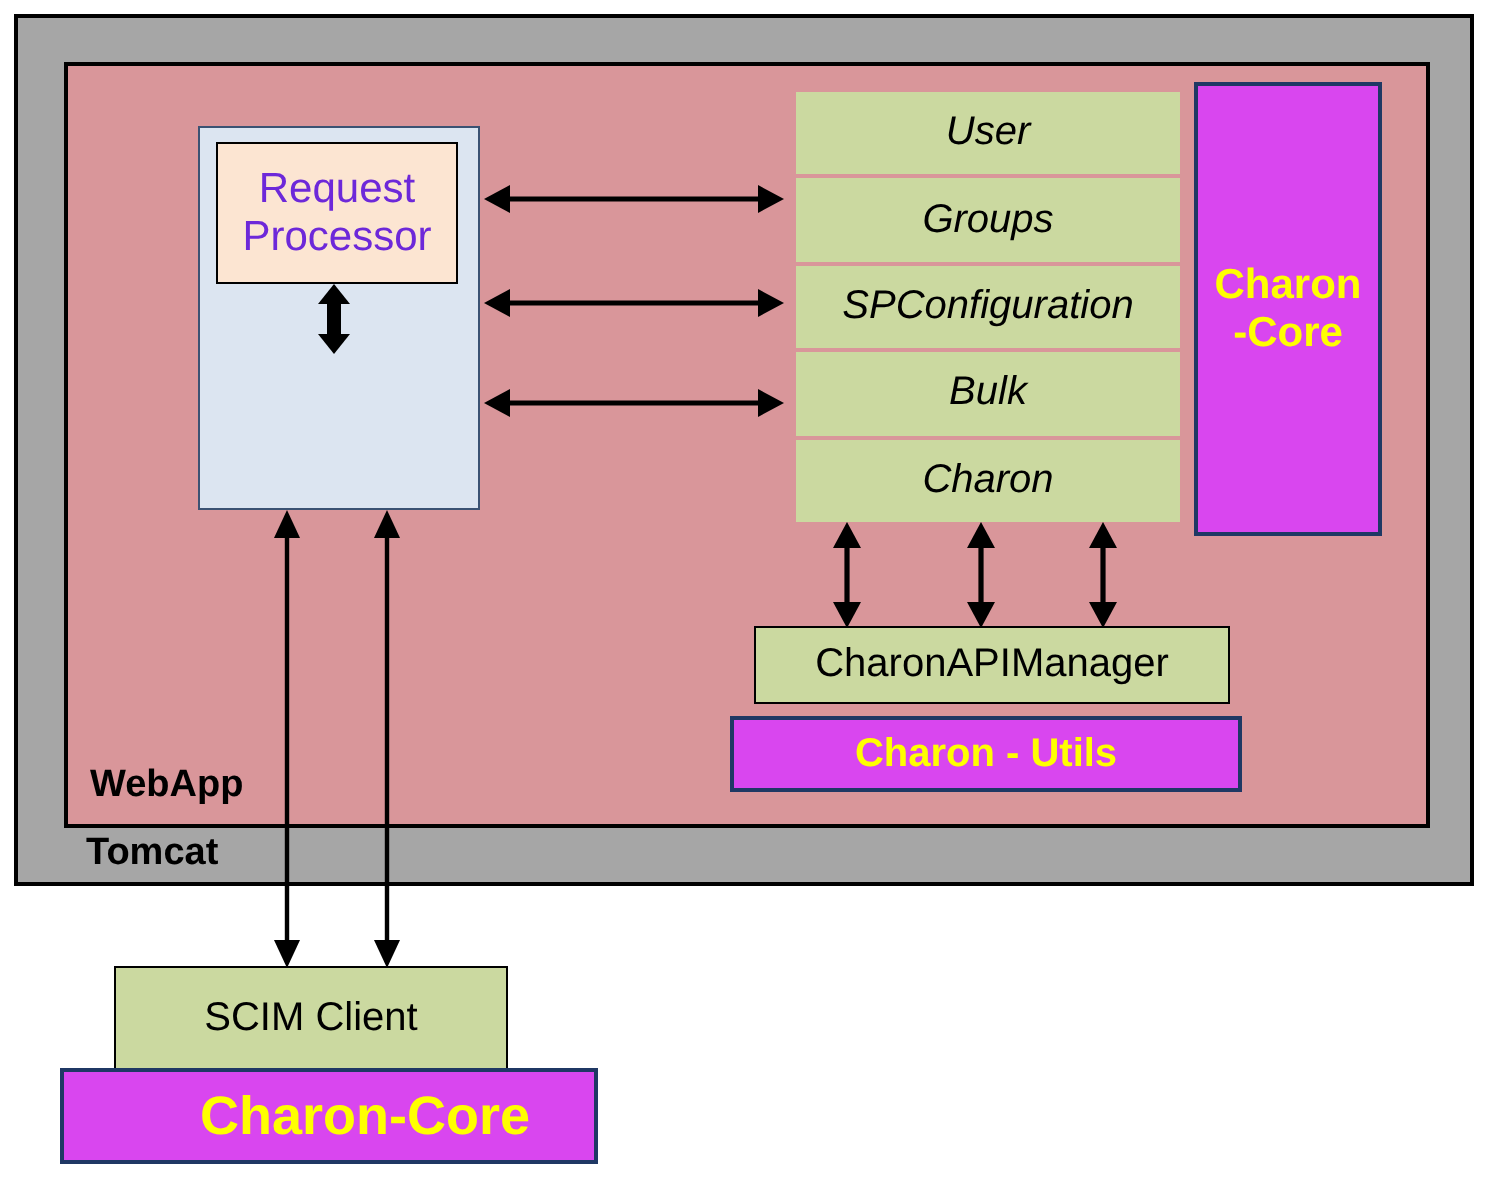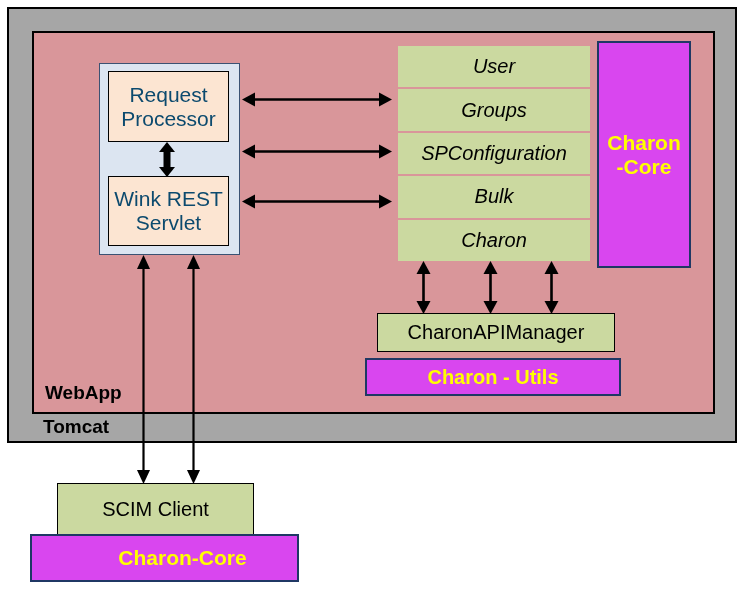--- a/index.html
+++ b/index.html
@@ -49,21 +49,21 @@
   
   #servlet-container {
     left: 99px; top: 63px; width: 141px; height: 192px;
     background: #DCE5F1;
     border: 1px solid #3B5273;
   }
   .peach-box {
     background: #FCE5D2;
     border: 1px solid #000000;
     font-size: 21px;
-    color: #0c4a6e;
+    color: #6d28d9;
   }
   #request-processor-box { left: 108px; top: 71px; width: 121px; height: 71px; }
   #wink-rest-servlet-box { left: 108px; top: 176px; width: 121px; height: 70px; }
 
   
   #endpoint-stack {
     position: absolute;
     left: 398px; top: 46px; width: 192px; height: 215px;
     display: flex;
     flex-direction: column;
@@ -94,21 +94,21 @@
   #charon-core-right-box {
     left: 597px; top: 41px; width: 94px; height: 227px;
     font-size: 21px;
   }
   #charon-utils-box {
     left: 365px; top: 358px; width: 256px; height: 38px;
     font-size: 20px;
   }
   #charon-core-bottom-box {
     left: 30px; top: 534px; width: 269px; height: 48px;
-    font-size: 21px;
+    font-size: 27px;
     padding-left: 36px;
   }
 
   
   .green-box {
     background: #CBD9A0;
     border: 1px solid #000000;
     color: #000000;
     font-size: 20px;
   }
@@ -141,26 +141,20 @@
 
   <div class="box" id="servlet-container"></div>
 
   <div class="box peach-box" id="request-processor-box">
     <span>
       <span>Request</span><br>
       <span>Processor</span>
     </span>
   </div>
 
-  <div class="box peach-box" id="wink-rest-servlet-box">
-    <span>
-      <span>Wink REST</span><br>
-      <span>Servlet</span>
-    </span>
-  </div>
 
   <div class="arrow-v" style="left:157px; top:142px;">
     <svg width="20" height="35" viewBox="0 0 20 35">
       <path class="arrow-line" d="M10 8 L10 27" stroke-width="7"></path>
       <path class="arrow-head" d="M10 0 L18 10 L2 10 Z"></path>
       <path class="arrow-head" d="M10 35 L18 25 L2 25 Z"></path>
     </svg>
   </div>
 
   <div id="endpoint-stack">

